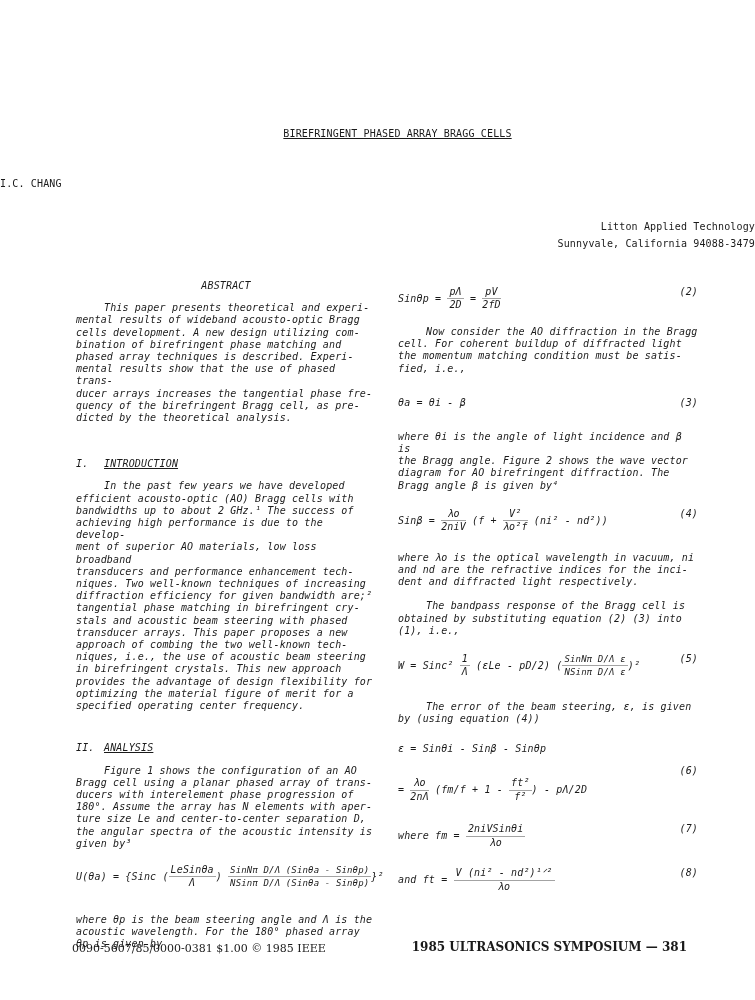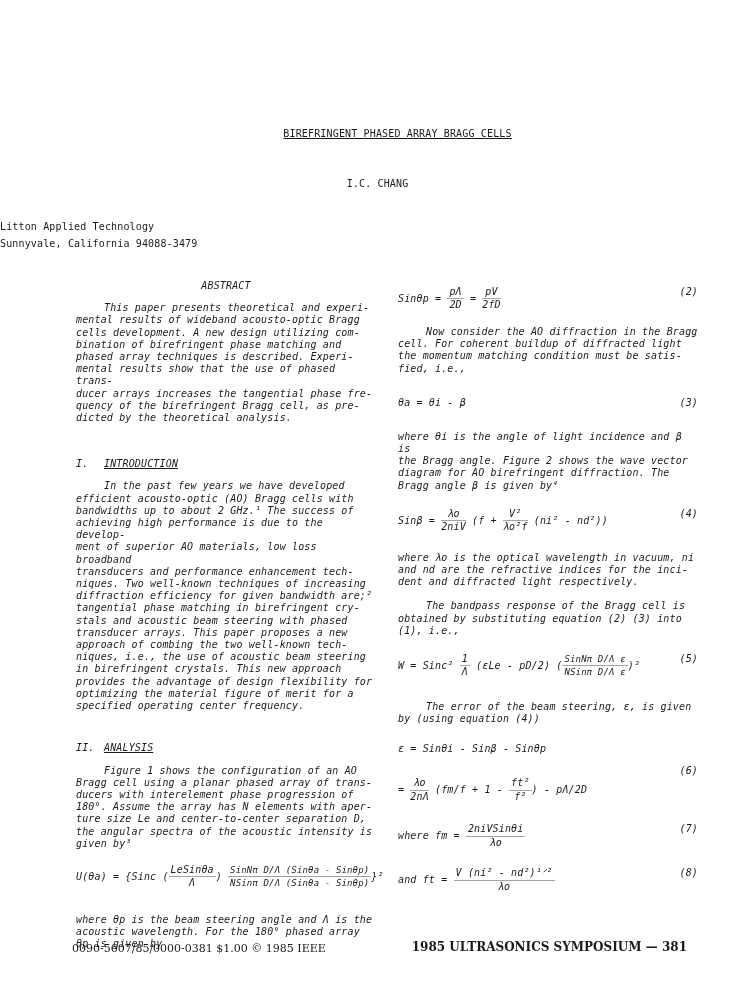--- a/index.html
+++ b/index.html
@@ -2,22 +2,22 @@
 <html><head>
 <meta charset="utf-8">
 <style>
   html, body { margin: 0; padding: 0; background: #ffffff; }
   body { width: 755px; height: 1000px; position: relative; overflow: hidden;
          font-family: "DejaVu Sans Mono", monospace; color: #1a1a1a; }
   .page { position: absolute; left: 0; top: 0; width: 755px; height: 1000px; }
   .mono { font-family: "DejaVu Sans Mono", monospace; font-size: 10px; letter-spacing: 0.15px; }
   .title { position: absolute; left: 0; width: 755px; top: 128px; text-align: center; padding-left: 20px; }
   .title span { text-decoration: underline; }
-  .author { position: absolute; left: 0; width: 755px; top: 178px; text-align: center; }
-  .affil { position: absolute; left: 0; width: 755px; top: 218px; text-align: left; line-height: 17px; }
+  .author { position: absolute; left: 0; width: 755px; top: 178px; text-align: left; }
+  .affil { position: absolute; left: 0; width: 755px; top: 218px; text-align: right; line-height: 17px; }
   .col { position: absolute; width: 300px; line-height: 12.2px; font-style: italic; }
   .col-left { left: 76px; top: 280px; }
   .col-right { left: 398px; top: 280px; }
   .heading-center { text-align: center; margin-bottom: 10px; }
   .para { margin: 0; text-indent: 28px; white-space: pre-line; }
   .para.noindent { text-indent: 0; }
   .section { margin-top: 22px; margin-bottom: 10px; }
   .section .num { display: inline-block; width: 28px; }
   .section .label { text-decoration: underline; text-align: right; }
   .eq { position: relative; height: 36px; margin: 10px 0; white-space: nowrap; }

